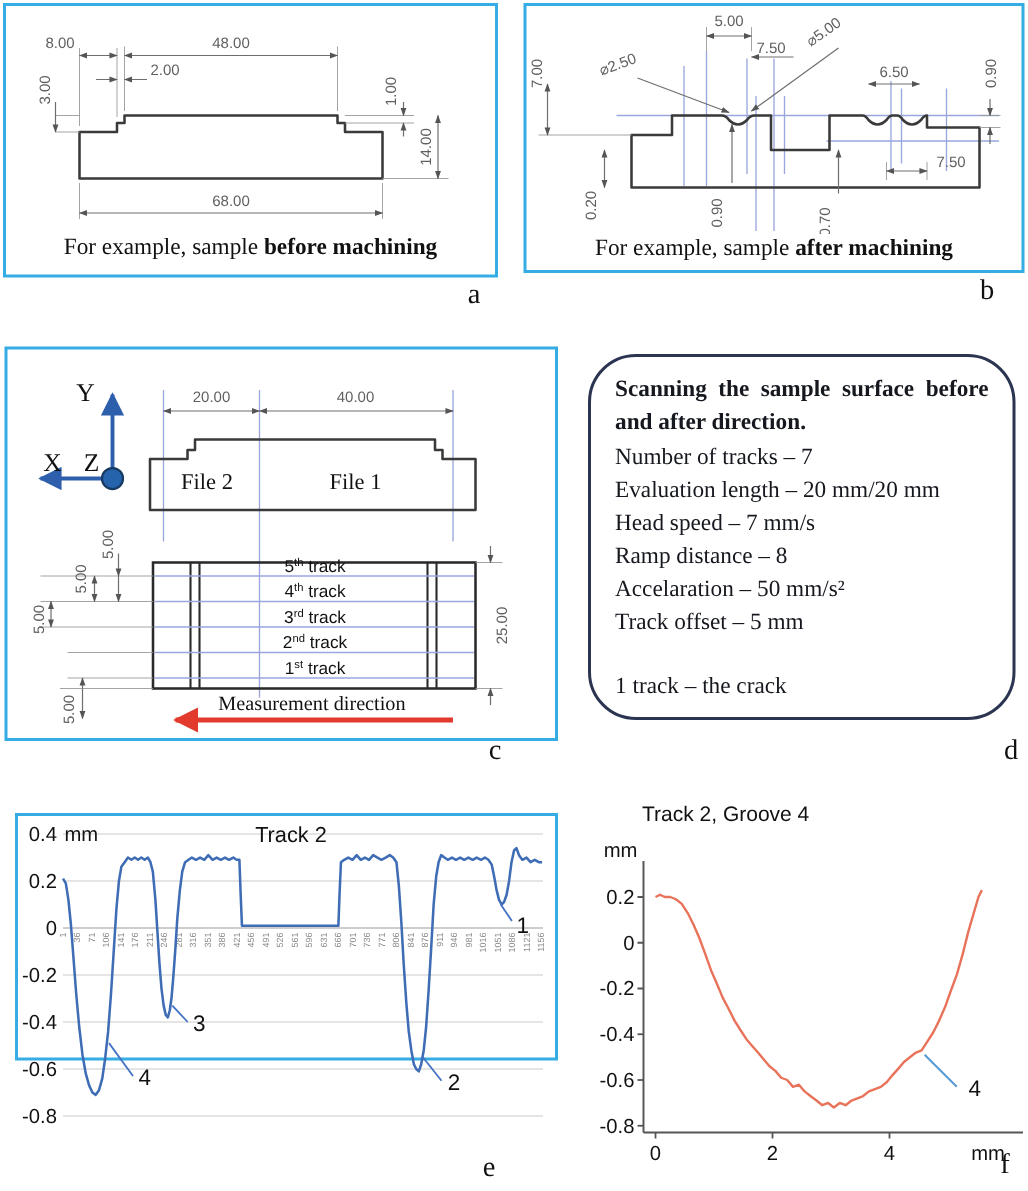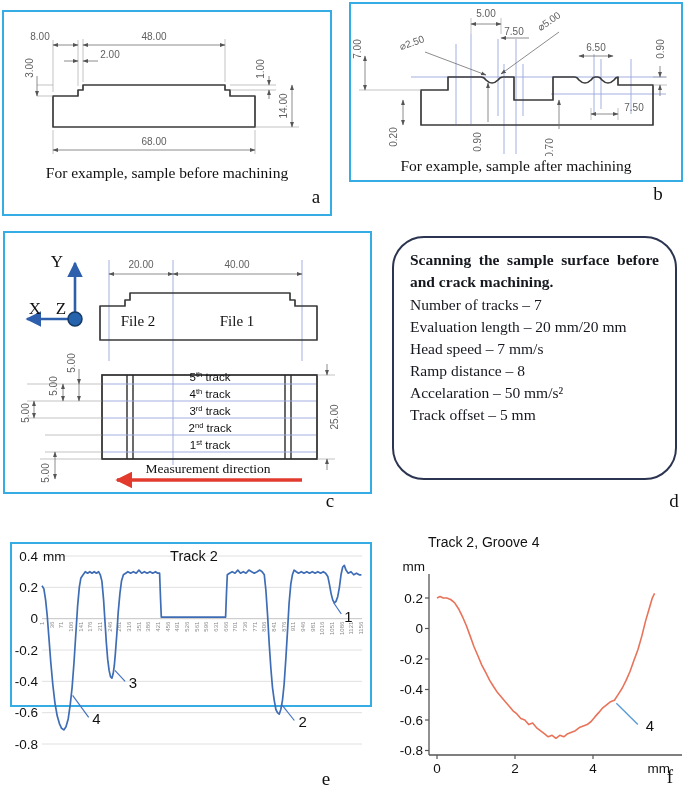--- a/index.html
+++ b/index.html
@@ -1,21 +1,21 @@
 <!DOCTYPE html>
 <html style="--panel-border: #35ace4; --box-border: #2b3450; --construction-blue: #9aa6de;"><head>
 <meta charset="utf-8">
 <style>
   html,body{margin:0;padding:0;background:#fff;}
   .page{position:relative;width:685px;height:794px;background:#fff;overflow:hidden;
         font-family:"Liberation Serif", serif;}
   .panel{position:absolute;background:#fff;box-sizing:border-box;}
   .cyan{border:2.5px solid var(--panel-border,#35ace4);}
   .caption{position:absolute;left:0;right:0;text-align:center;font-size:15.5px;color:#111;}
-  .caption b{font-weight:normal;}
+  .caption b{font-weight:bold;}
   .letter{position:absolute;font-size:19px;color:#111;width:24px;text-align:center;}
   svg{display:block;}
   svg text{font-family:"Liberation Sans", sans-serif;}
   .dimtext{font-size:10px;fill:#5f5f5f;}
   .dimline{stroke:#6e6e6e;stroke-width:0.8;fill:none;}
   .extline{stroke:#9a9a9a;stroke-width:0.6;fill:none;}
   .profile{stroke:#3a3a3a;stroke-width:1.7;fill:none;stroke-linejoin:round;}
   .blueline{stroke:var(--construction-blue,#9aa6de);stroke-width:0.9;fill:none;}
   .serif-label{font-family:"Liberation Serif",serif;fill:#111;}
   
@@ -24,21 +24,21 @@
             color:#16181f;}
   .note-box p{margin:0;font-size:15.5px;line-height:1.42;}
   .note-box .ttl{font-weight:bold;text-align:justify;margin-bottom:1px;}
   .note-box .gap{height:21px;}
 </style>
 </head>
 <body>
 
 <div class="page">
 
-  <div class="panel cyan" style="left:2px;top:10px;width:330px;height:206px;">
+  <div class="panel cyan" style="left:2px;top:2px;width:330px;height:183px;">
     <svg width="325" height="150" viewBox="0 0 325 150">
       <defs>
         <marker id="ar" viewBox="0 0 10 10" refX="9" refY="5" markerWidth="7" markerHeight="7" orient="auto-start-reverse">
           <path d="M0,1.5 L10,5 L0,8.5 z" fill="#555"></path>
         </marker>
       </defs>
       <g>
         <path class="profile" d="M49,115 L49,84 L74,84 L74,78 L79,78 L79,73 L221,73 L221,78 L226,78 L226,84 L251,84 L251,115 Z"></path>
       </g>
       <g>
@@ -229,28 +229,29 @@
       <text class="dimtext" x="333" y="184" text-anchor="middle" transform="rotate(-90 333 184)">25.00</text>
       <g>
         <line x1="297" y1="247" x2="112" y2="247" stroke="#e23b2e" stroke-width="3.4" marker-end="url(#arr)"></line>
       </g>
       <text class="serif-label" x="203" y="240" font-size="13.5" text-anchor="middle">Measurement direction</text>
     </svg>
   </div>
   <div class="letter" style="left:318px;top:490px;">c</div>
 
   <div class="note-box">
-    <p class="ttl">Scanning the sample surface before and crack machining.</p>
+    <p class="ttl">Scanning the sample surface before and after direction.</p>
     <p>Number of tracks – 7</p>
     <p>Evaluation length – 20 mm/20 mm</p>
     <p>Head speed – 7 mm/s</p>
     <p>Ramp distance – 8</p>
     <p>Accelaration – 50 mm/s²</p>
     <p>Track offset – 5 mm</p>
     <div class="gap"></div>
+    <p>1 track – the crack</p>
   </div>
   <div class="letter" style="left:662px;top:490px;">d</div>
 
   <div class="panel cyan" style="left:10px;top:542px;width:362px;height:165px;">
     <svg id="chart-e" width="357" height="219" viewBox="0 0 357 219">
         <line x1="30" y1="12" x2="350" y2="12" stroke="#dcdcdc" stroke-width="0.9"></line>
         <line x1="30" y1="43.33333333333333" x2="350" y2="43.33333333333333" stroke="#dcdcdc" stroke-width="0.9"></line>
         <line x1="30" y1="74.66666666666666" x2="350" y2="74.66666666666666" stroke="#bdbdbd" stroke-width="0.9"></line>
         <line x1="30" y1="106" x2="350" y2="106" stroke="#dcdcdc" stroke-width="0.9"></line>
         <line x1="30" y1="137.33333333333331" x2="350" y2="137.33333333333331" stroke="#dcdcdc" stroke-width="0.9"></line>

